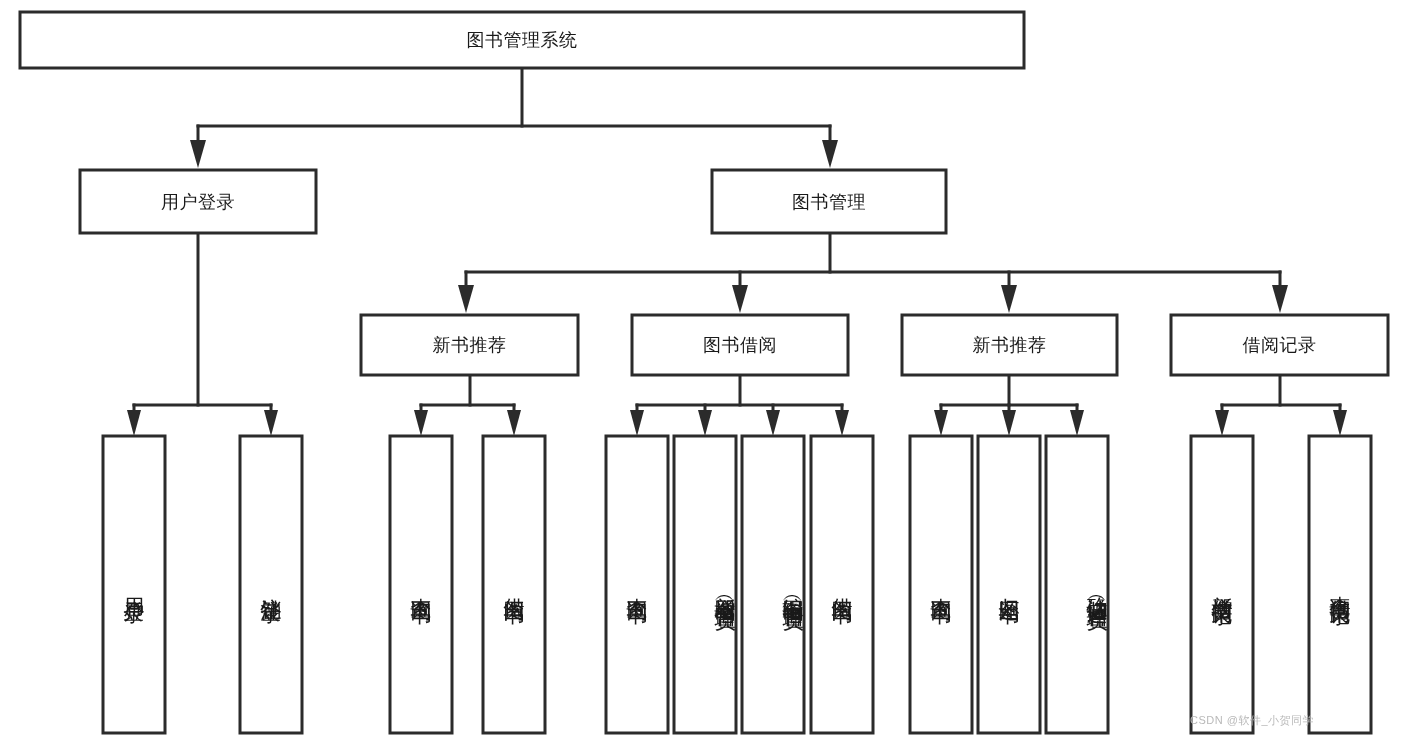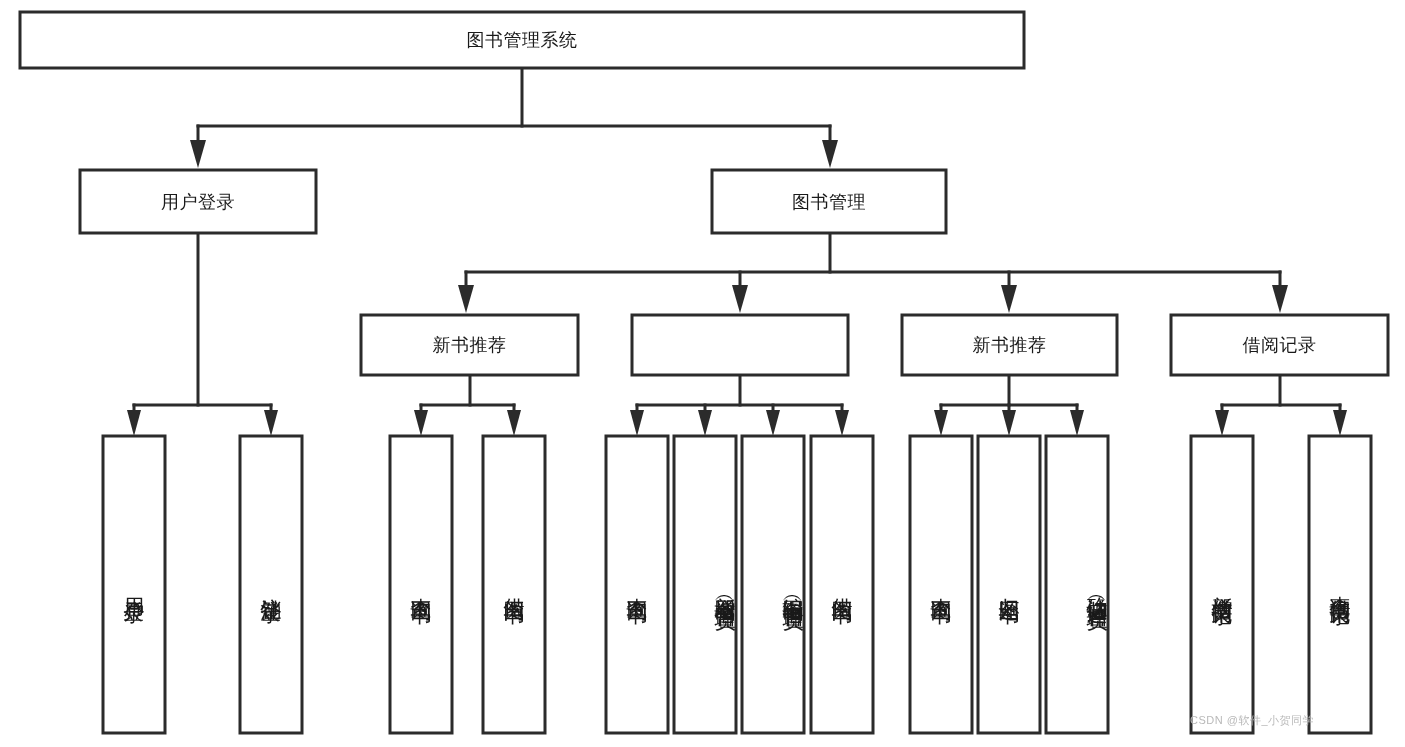--- a/index.html
+++ b/index.html
@@ -189,20 +189,21 @@
     <rect class="node-box" x="1191" y="436" width="62" height="297"></rect>
     <rect class="node-box" x="1309" y="436" width="62" height="297"></rect>
   </svg>
 
   <div class="node-label horizontal" style="left:20px; top:12px; width:1004px; height:56px;">图书管理系统</div>
 
   <div class="node-label horizontal" style="left:80px; top:170px; width:236px; height:63px;">用户登录</div>
   <div class="node-label horizontal" style="left:712px; top:170px; width:234px; height:63px;text-align:right;">图书管理</div>
 
   <div class="node-label horizontal" style="left:361px; top:315px; width:217px; height:60px;">新书推荐</div>
+  <div class="node-label horizontal" style="left:632px; top:315px; width:216px; height:60px;">图书借阅</div>
   <div class="node-label horizontal" style="left:902px; top:315px; width:215px; height:60px;">新书推荐</div>
   <div class="node-label horizontal" style="left:1171px; top:315px; width:217px; height:60px;">借阅记录</div>
 
   <div class="node-label vertical" style="left:103px; top:436px; width:62px; height:297px;">用户登录</div>
   <div class="node-label vertical" style="left:240px; top:436px; width:62px; height:297px;">注销登录</div>
 
   <div class="node-label vertical" style="left:390px; top:436px; width:62px; height:297px;">查询图书</div>
   <div class="node-label vertical" style="left:483px; top:436px; width:62px; height:297px;">借阅图书</div>
 
   <div class="node-label vertical" style="left:606px; top:436px; width:62px; height:297px;">查询图书</div>

